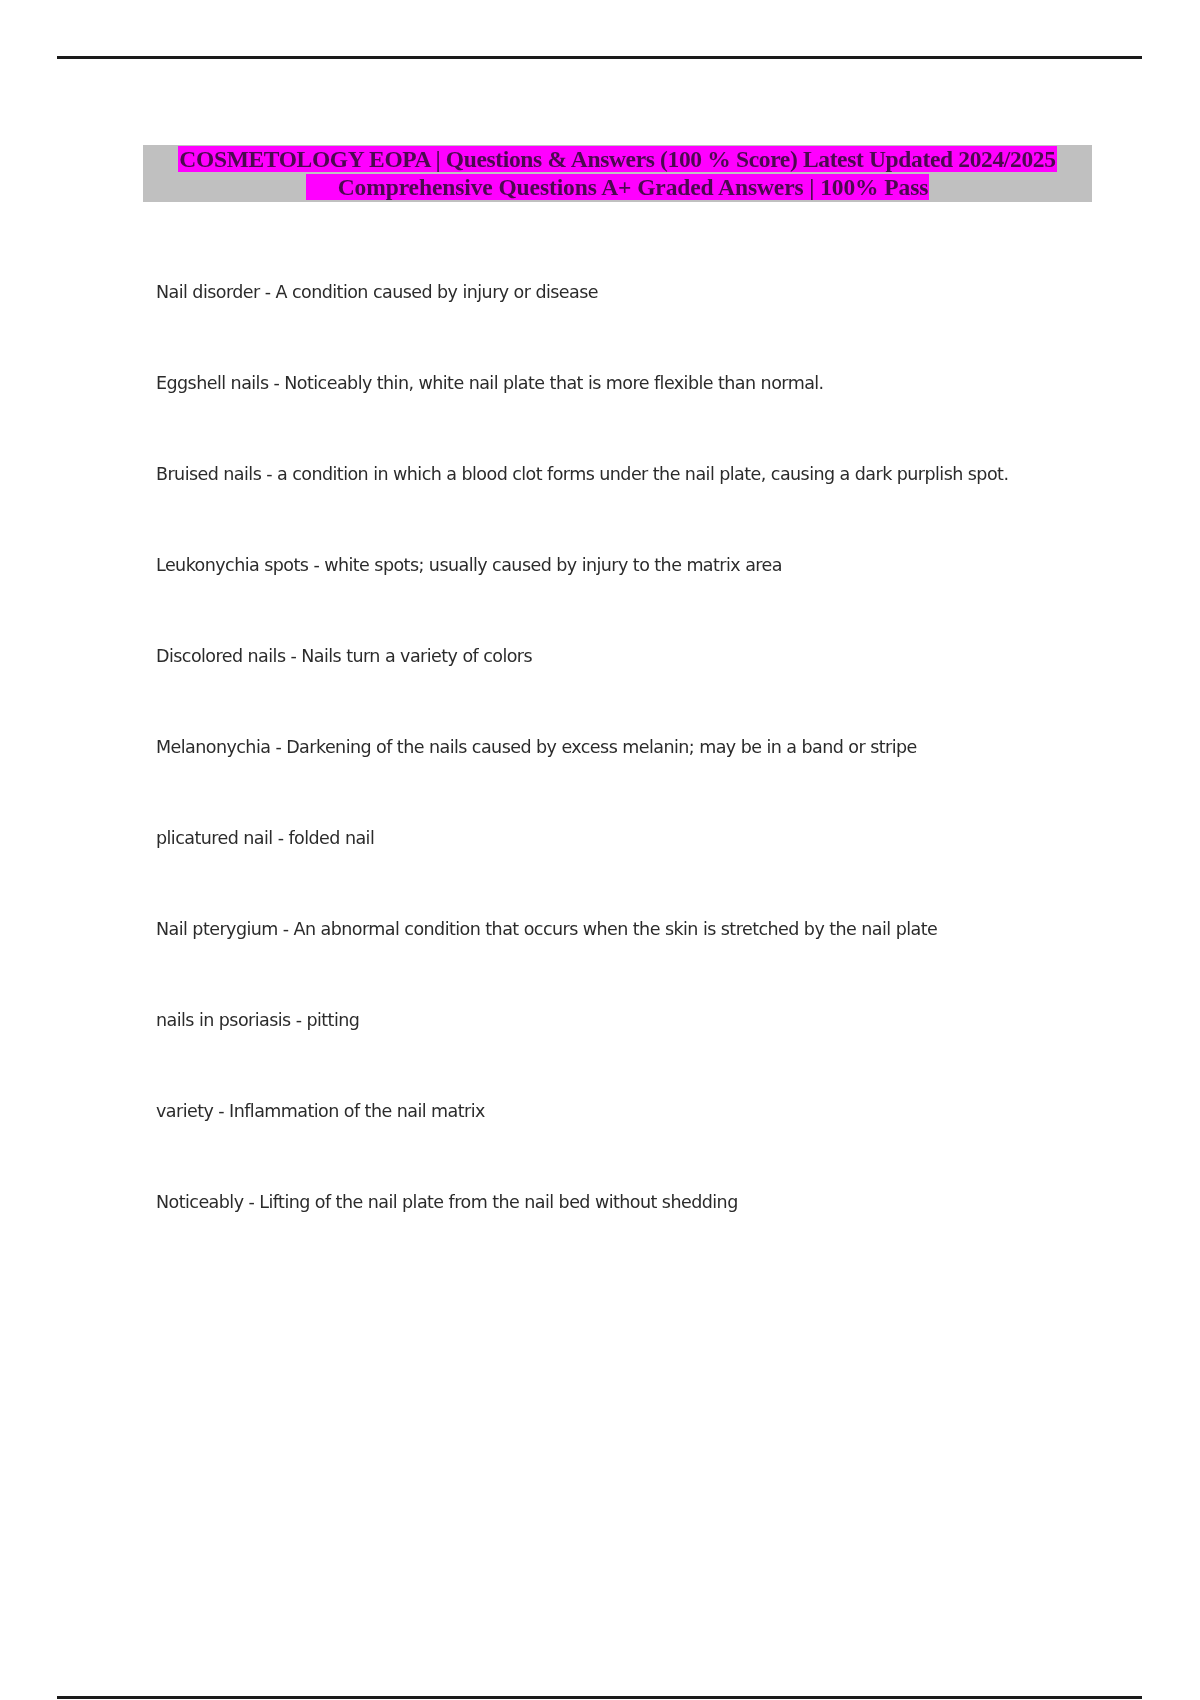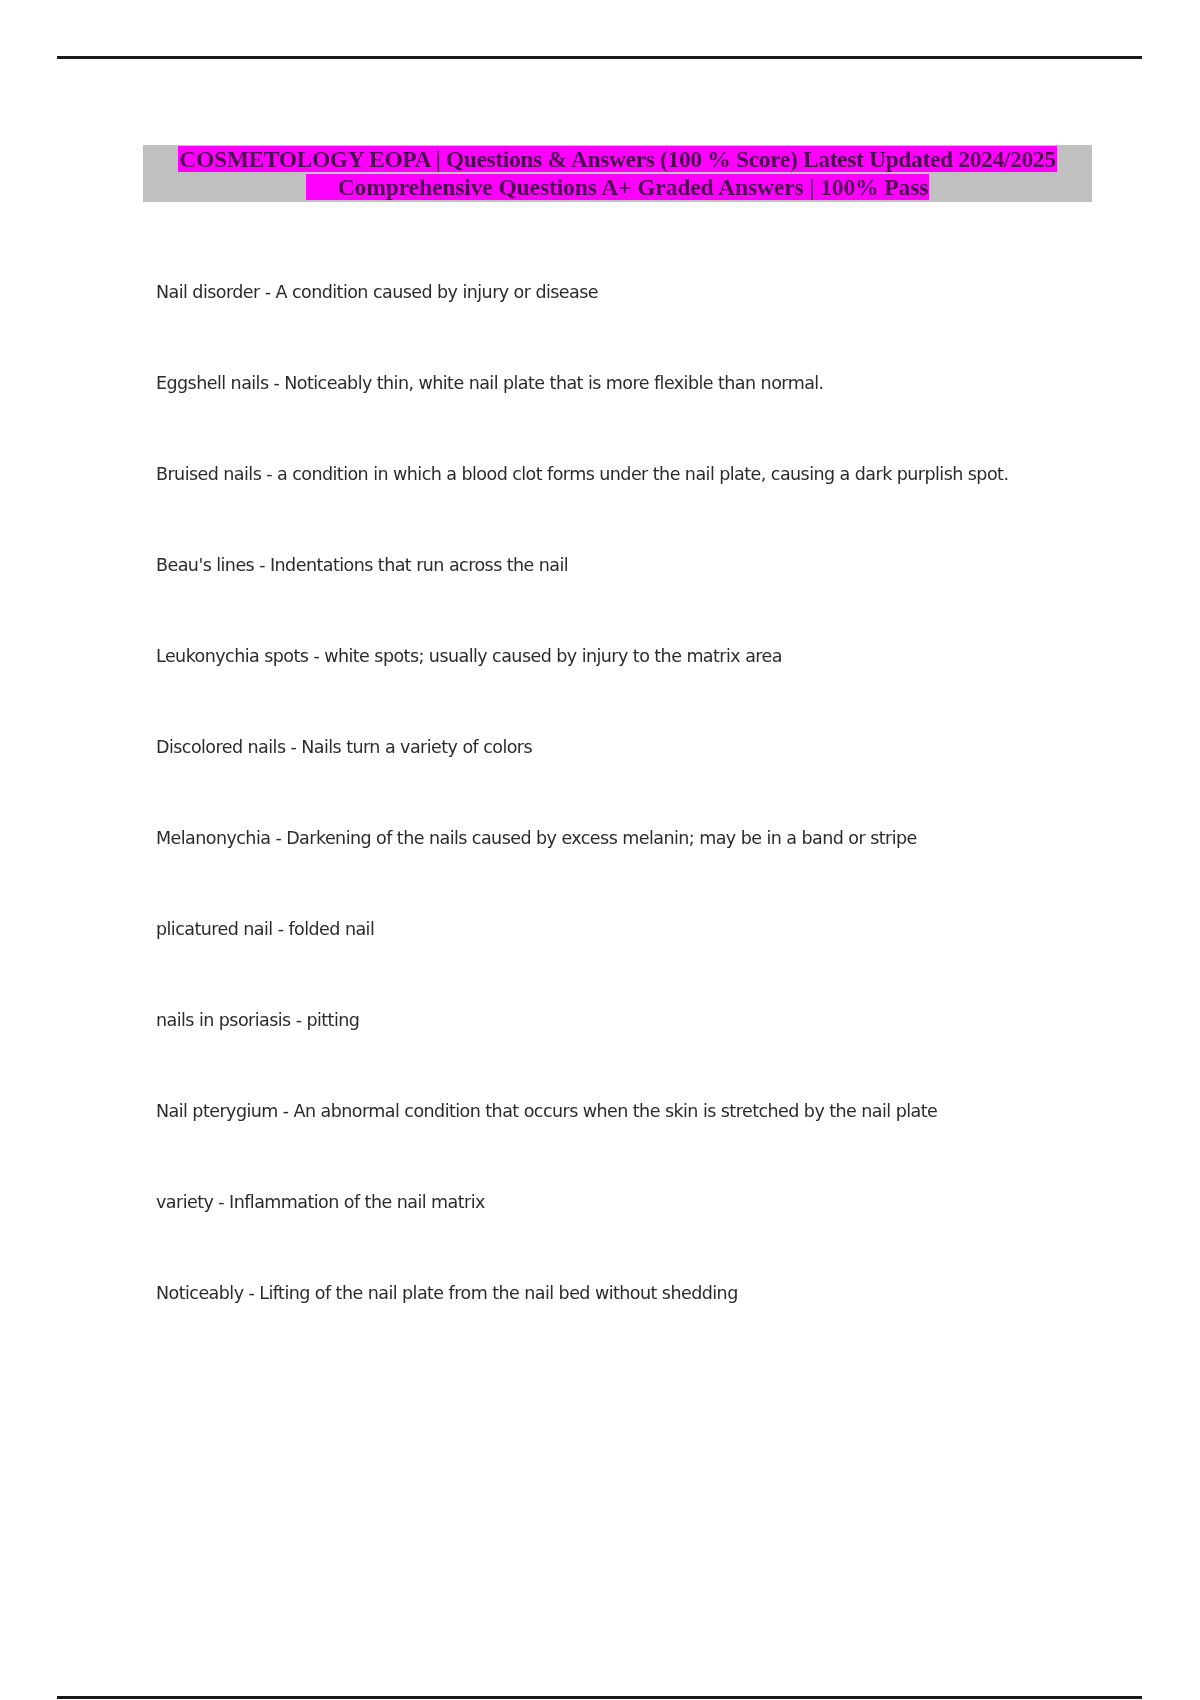--- a/index.html
+++ b/index.html
@@ -35,24 +35,23 @@
   </div>
   <div class="title-line l2">
     <span>Comprehensive Questions A+ Graded Answers | 100% Pass</span>
   </div>
 </div>
 
 <ul class="entries">
   <li class="entry">Nail disorder - A condition caused by injury or disease</li>
   <li class="entry">Eggshell nails - Noticeably thin, white nail plate that is more flexible than normal.</li>
   <li class="entry">Bruised nails - a condition in which a blood clot forms under the nail plate, causing a dark purplish spot.</li>
-  <li class="entry">Beau's lines - Indentations that run across the nail</li>
   <li class="entry">Leukonychia spots - white spots; usually caused by injury to the matrix area</li>
   <li class="entry">Discolored nails - Nails turn a variety of colors</li>
   <li class="entry">Melanonychia - Darkening of the nails caused by excess melanin; may be in a band or stripe</li>
   <li class="entry">plicatured nail - folded nail</li>
+  <li class="entry">Nail pterygium - An abnormal condition that occurs when the skin is stretched by the nail plate</li>
   <li class="entry">nails in psoriasis - pitting</li>
-  <li class="entry">Nail pterygium - An abnormal condition that occurs when the skin is stretched by the nail plate</li>
   <li class="entry">variety - Inflammation of the nail matrix</li>
   <li class="entry">Noticeably - Lifting of the nail plate from the nail bed without shedding</li>
 </ul>
 
 <div class="rule bottom"></div>
 
 </body></html>

